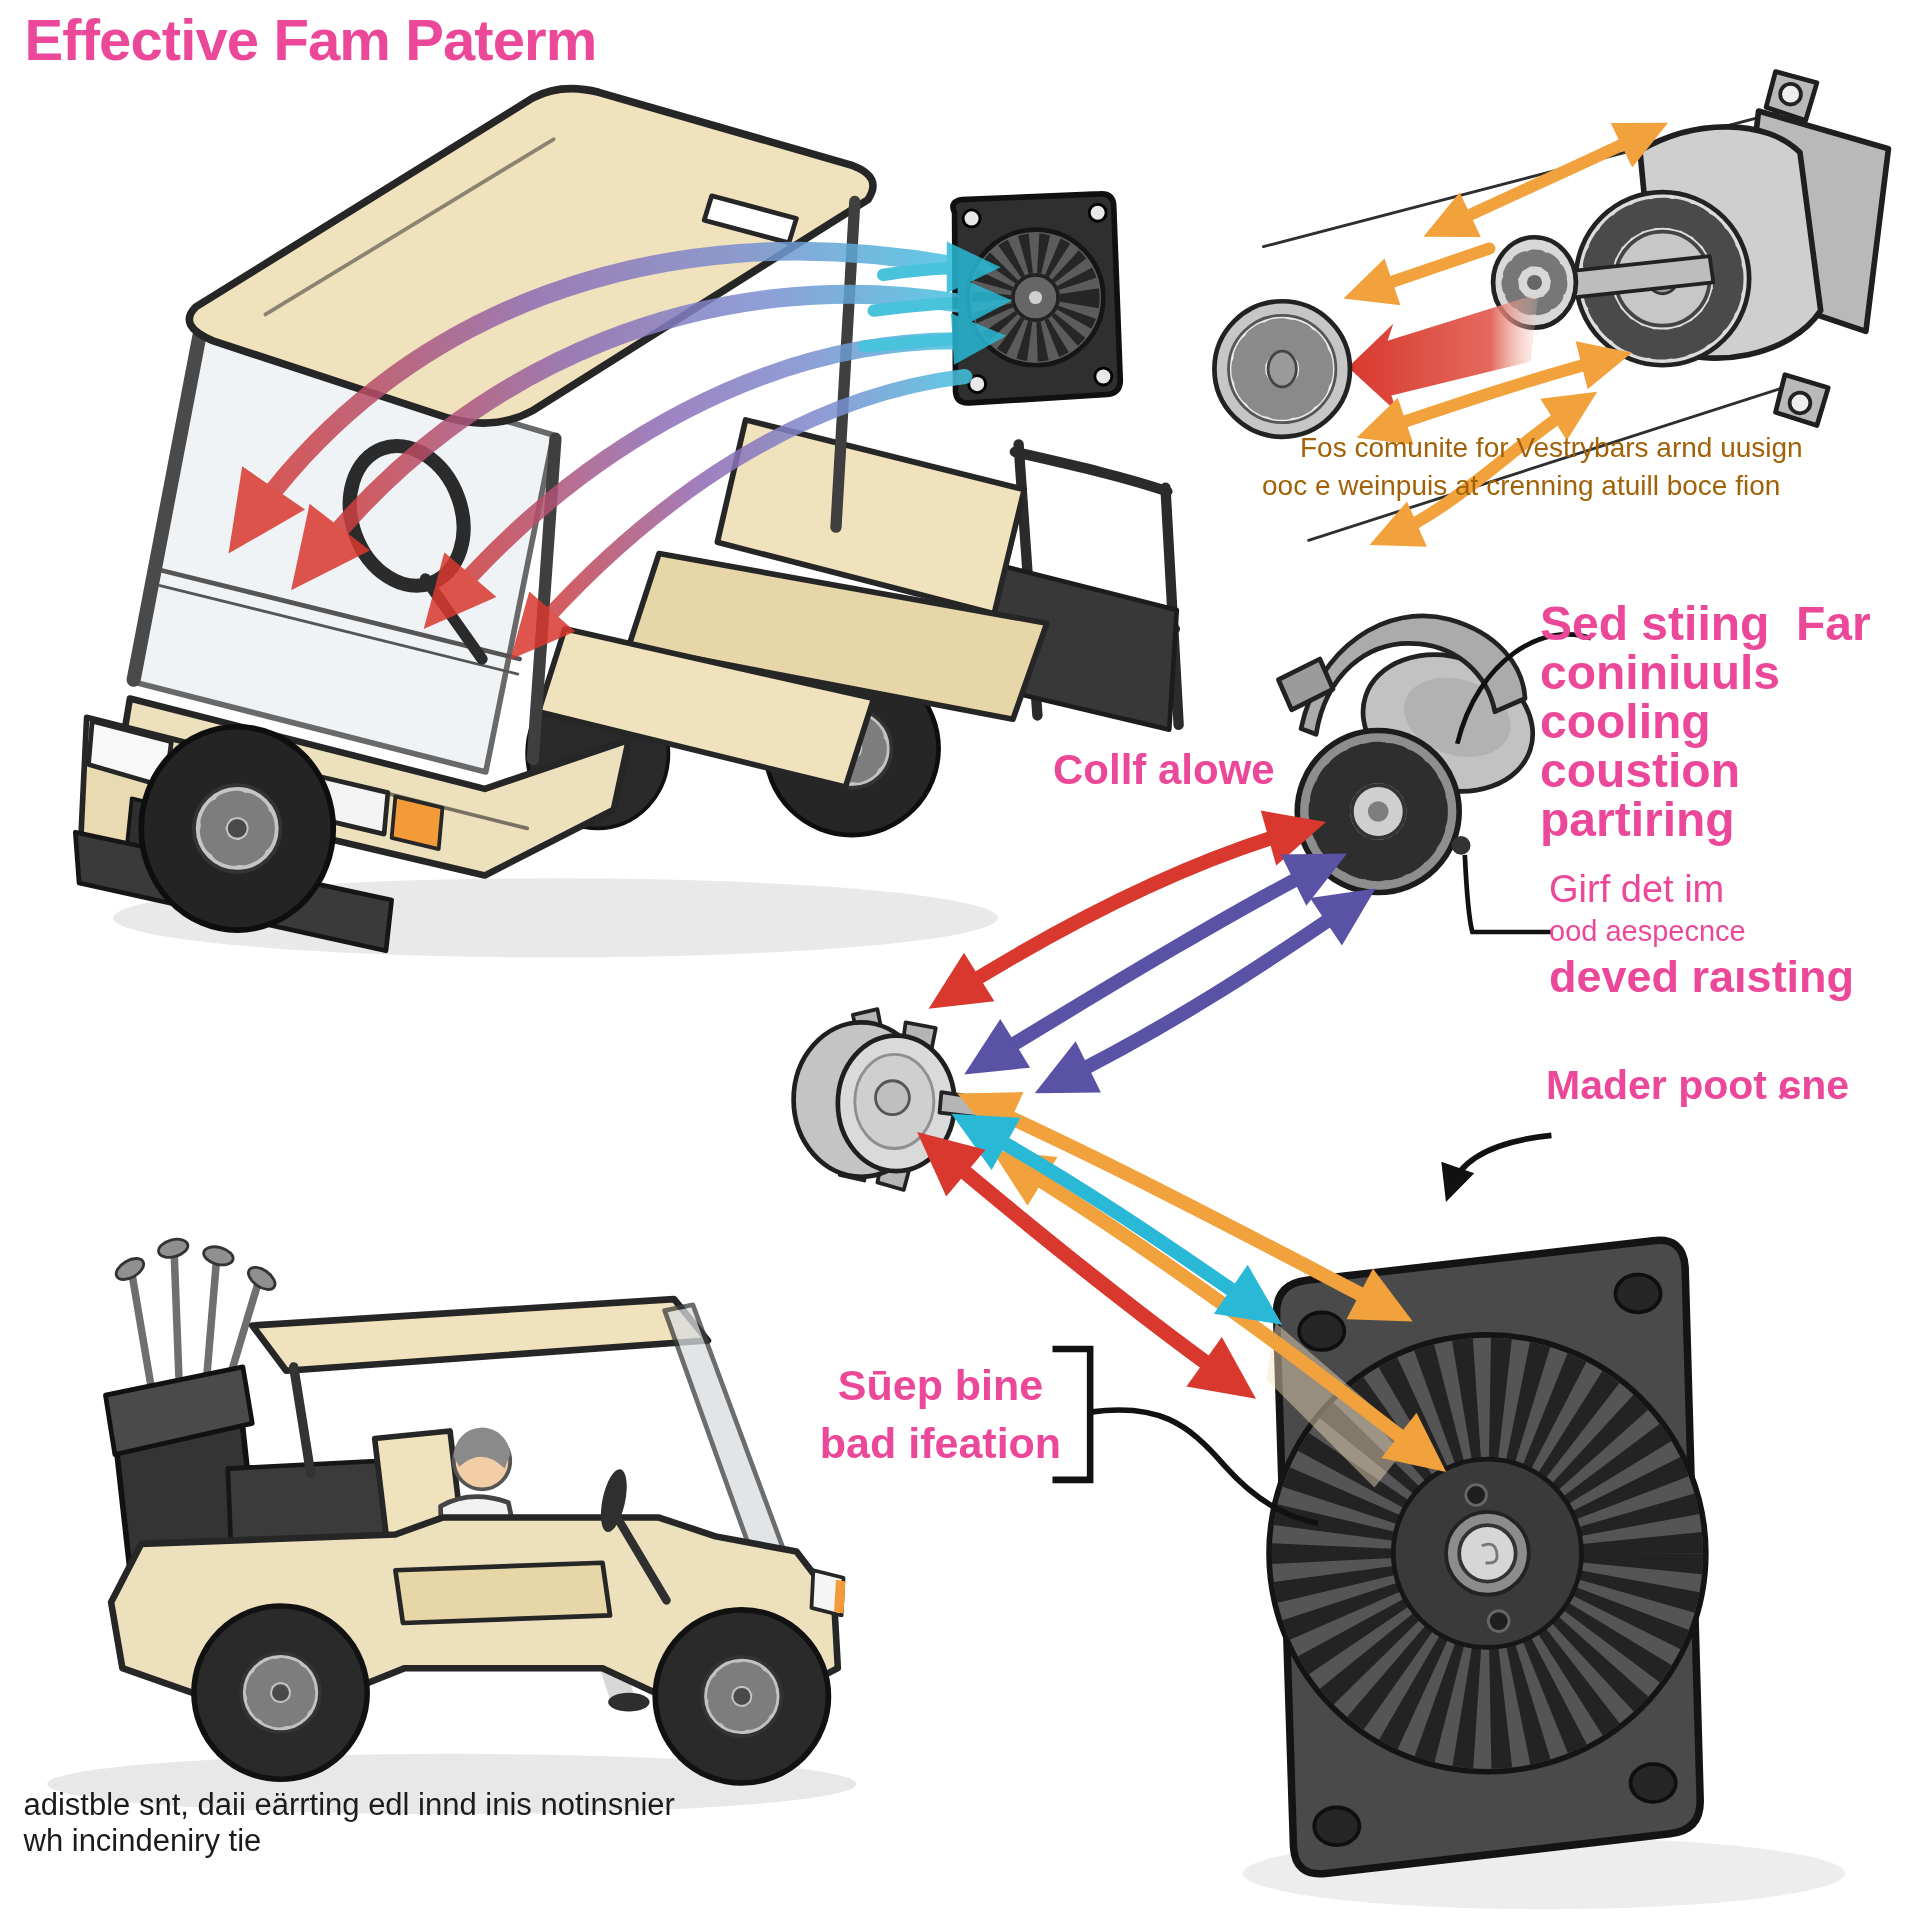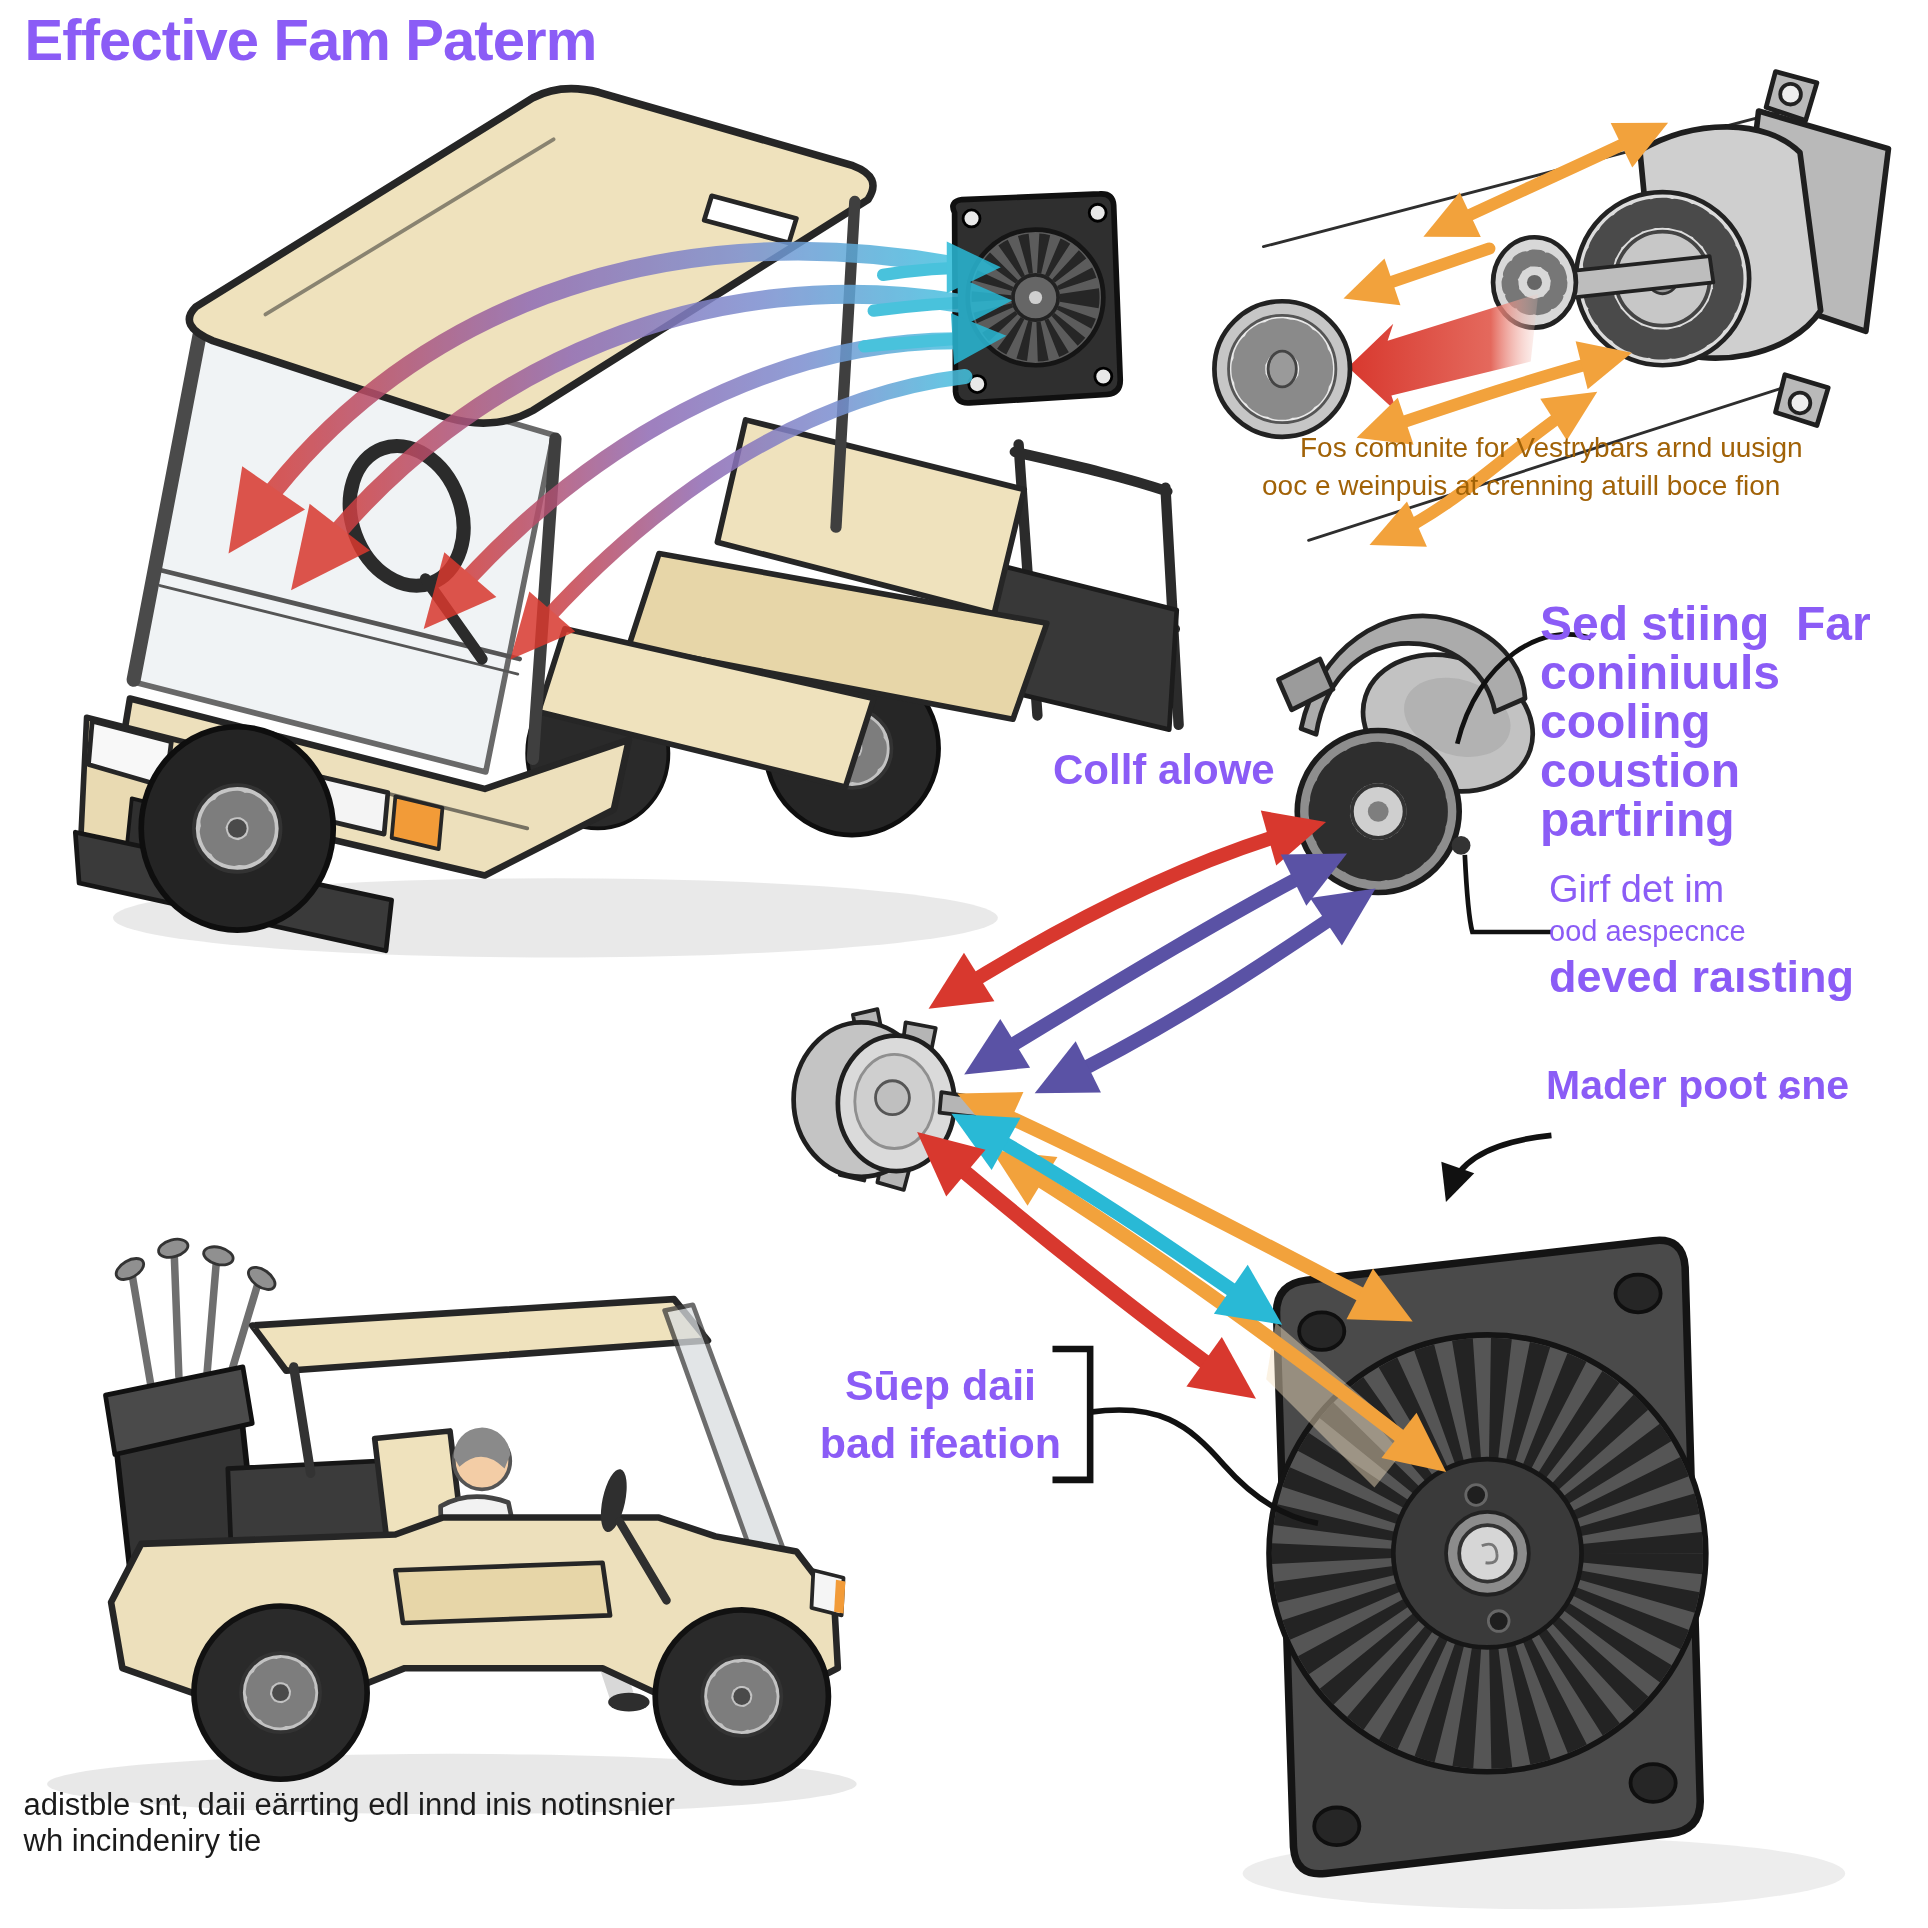--- a/index.html
+++ b/index.html
@@ -1,19 +1,19 @@
 <!DOCTYPE html>
 <html style="font-size:15px"><head>
 <meta charset="utf-8">
 <style>
   html,body{margin:0;padding:0;}
   body{width:1928px;height:1928px;position:relative;background:#ffffff;overflow:hidden;
        font-family:"Liberation Sans",sans-serif;color:#111;}
   #stage{position:absolute;left:0;top:0;width:1928px;height:1928px;}
-  .lbl{position:absolute;color:#8b5cf6;}
+  .lbl{position:absolute;color:#ec4899;}
   .pre{white-space:pre;}
   #title{left:24.5px;top:5.6px;font-size:58px;font-weight:bold;letter-spacing:-0.9px;}
   #caption{left:1262px;top:429px;width:659px;font-size:28px;line-height:38px;color:#a16207;}
   #caption .c1{padding-left:38px;}
   #lbl-sealed{left:1540px;top:599px;font-size:48px;font-weight:bold;line-height:49px;}
   #lbl-cool{left:1053px;top:746px;font-size:42px;font-weight:bold;}
   #lbl-grill{left:1549px;top:870px;line-height:1;}
   #lbl-grill .g1{font-size:38px;font-weight:normal;margin-bottom:9.4px;}
   #lbl-grill .g2{font-size:29px;margin-bottom:7.5px;}
   #lbl-grill .g3{font-size:45px;font-weight:bold;}
@@ -298,21 +298,21 @@
 
 <div id="lbl-grill" class="lbl">
   <div class="g1">Girf det im</div>
   <div class="g2">ood aespecnce</div>
   <div class="g3">deved raısting</div>
 </div>
 
 <div id="lbl-mader" class="lbl">Mader poot ɕne</div>
 
 <div id="lbl-suep" class="lbl">
-  <div>Sūep daii</div>
+  <div>Sūep bine</div>
   <div>bad ifeation</div>
 </div>
 
 <div id="paragraph" class="lbl">
   <div>adistble snt, daii eärrting edl innd inis notinsnier wh incindeniry tie</div>
 
 </div>
 
 
 </body></html>

